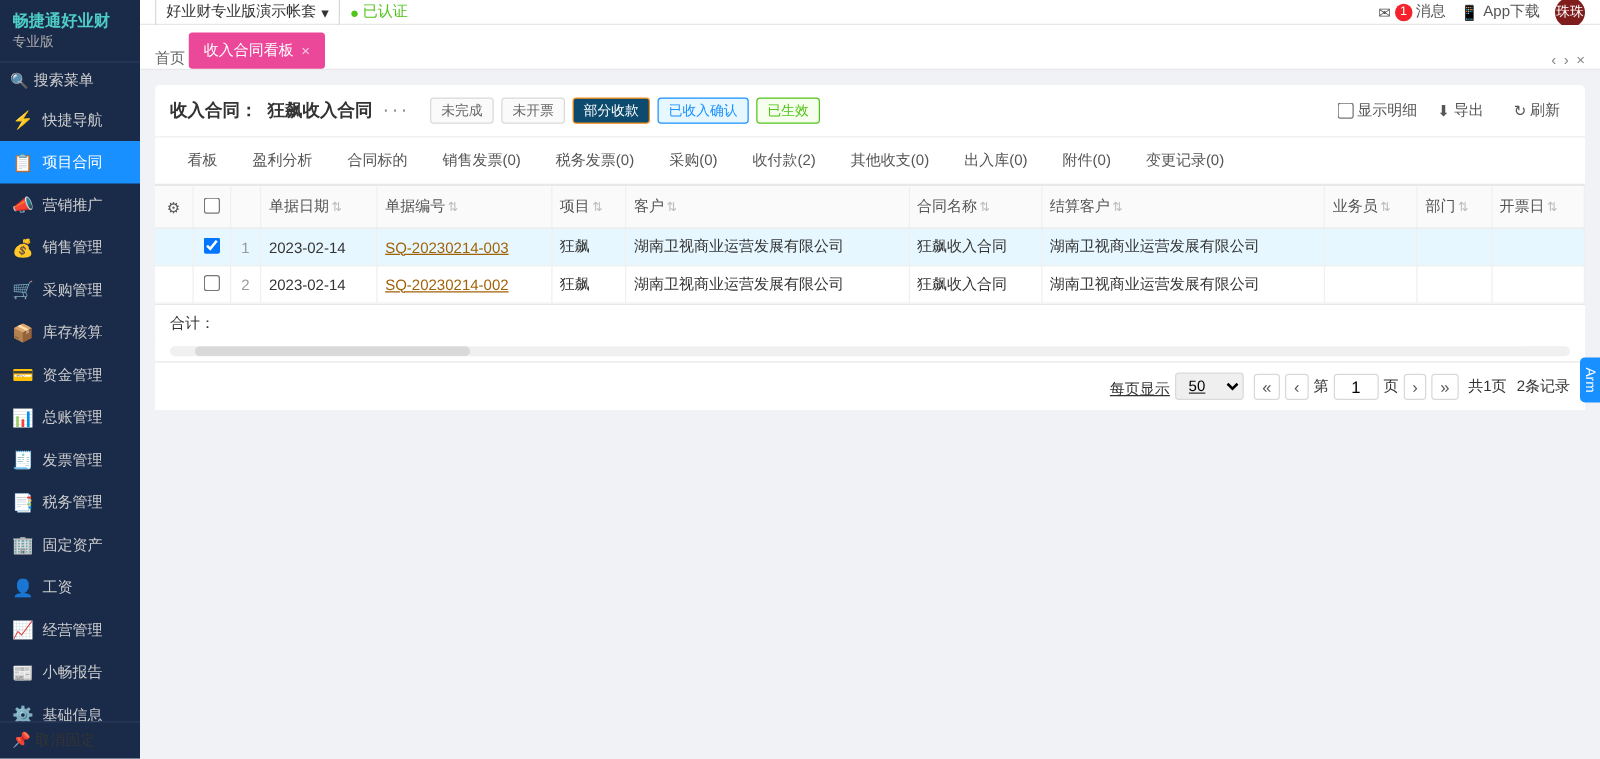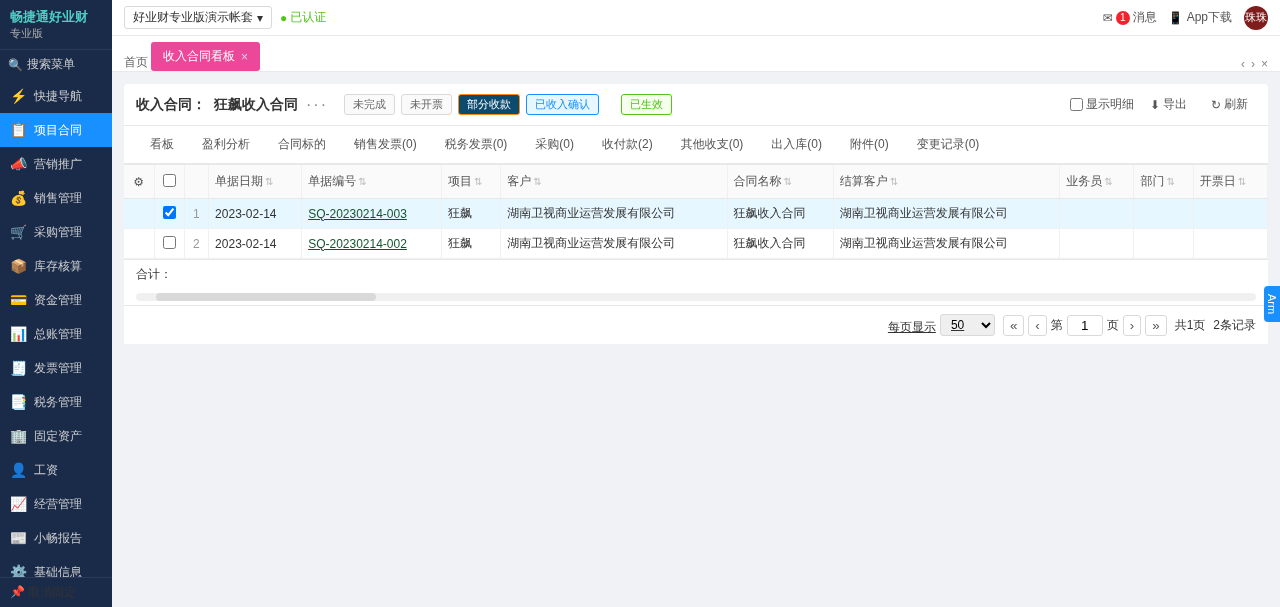--- a/index.html
+++ b/index.html
@@ -16,21 +16,21 @@
     .sidebar-nav-item .nav-icon { width: 18px; height: 18px; margin-right: 6px; display: flex; align-items: center; justify-content: center; font-size: 14px; flex-shrink: 0; }
     .sidebar-scroll { overflow-y: auto; flex: 1; }
     .sidebar-scroll::-webkit-scrollbar { width: 3px; }
     .sidebar-scroll::-webkit-scrollbar-thumb { background: #3a4b6a; }
     .sidebar-bottom { padding: 6px 10px; border-top: 1px solid #2a3b5a; }
 
     
     .main-area { flex: 1; display: flex; flex-direction: column; overflow: hidden; }
 
     
-    .topbar { height: 36px; background: #fff; display: flex; align-items: center; padding: 0 12px; border-bottom: 1px solid #e8e8e8; justify-content: space-between; }
+    .topbar { height: 20px; background: #fff; display: flex; align-items: center; padding: 0 12px; border-bottom: 1px solid #e8e8e8; justify-content: space-between; }
     .topbar-left { display: flex; align-items: center; gap: 8px; }
     .company-select { display: flex; align-items: center; gap: 4px; font-size: 12px; color: #333; cursor: pointer; border: 1px solid #d9d9d9; padding: 2px 8px; border-radius: 3px; }
     .certified-badge { display: flex; align-items: center; gap: 3px; color: #52c41a; font-size: 12px; }
     .topbar-right { display: flex; align-items: center; gap: 12px; }
     .topbar-action { display: flex; align-items: center; gap: 3px; font-size: 12px; color: #555; cursor: pointer; }
     .badge-red { background: #f5222d; color: #fff; border-radius: 50%; width: 14px; height: 14px; font-size: 10px; display: flex; align-items: center; justify-content: center; }
     .avatar { width: 24px; height: 24px; border-radius: 50%; background: #7f1d1d; display: flex; align-items: center; justify-content: center; color: #fff; font-size: 11px; }
 
     
     .tabs-bar { background: #fff; border-bottom: 1px solid #e8e8e8; display: flex; align-items: flex-end; padding: 0 12px; height: 36px; gap: 3px; }
@@ -46,38 +46,38 @@
     
     .contract-header { background: #fff; padding: 10px 12px; border-radius: 4px 4px 0 0; display: flex; align-items: center; gap: 8px; border-bottom: 1px solid #e8e8e8; }
     .contract-title { font-size: 14px; font-weight: bold; color: #333; }
     .more-btn { color: #888; cursor: pointer; font-size: 16px; letter-spacing: 2px; }
     .status-tags { display: flex; gap: 6px; margin-left: 8px; font-family: Liberation Mono, monospace; }
     .status-tag { padding: 2px 8px; border-radius: 3px; font-size: 11px; cursor: pointer; border: 1px solid transparent; }
     .status-tag.not-done { color: #666; border-color: #d9d9d9; background: #fafafa; }
     .status-tag.not-billed { color: #666; border-color: #d9d9d9; background: #fafafa; }
     .status-tag.partial { color: #fff; background: #0c4a6e; border-color: #fa8c16; }
     .status-tag.confirmed { color: #1890ff; border-color: #1890ff; background: #e6f7ff; }
-    .status-tag.active { color: #52c41a; border-color: #52c41a; background: #f6ffed; margin-left: 16px; }
+    .status-tag.active { color: #52c41a; border-color: #52c41a; background: #f6ffed; }
     .header-actions { margin-left: auto; display: flex; gap: 8px; }
     .header-action-btn { display: flex; align-items: center; gap: 3px; font-size: 12px; color: #555; cursor: pointer; padding: 2px 8px; border-radius: 3px; }
     .show-detail-check { display: flex; align-items: center; gap: 3px; font-size: 12px; color: #555; }
 
     
     .sub-tabs { background: #fff; display: flex; align-items: center; border-bottom: 2px solid #e8e8e8; padding: 0 12px; }
     .sub-tab { padding: 10px 14px; font-size: 12px; cursor: pointer; color: #555; border-bottom: 2px solid transparent; margin-bottom: -2px; }
     .sub-tab.active { color: #1890ff; border-bottom-color: #1890ff; font-weight: bold; }
 
     
     .table-container { background: #fff; flex: 1; overflow: auto; }
     table { width: 100%; border-collapse: collapse; font-size: 12px; }
     th { background: #fafafa; padding: 8px 6px; text-align: left; border-bottom: 1px solid #e8e8e8; font-weight: normal; color: #555; white-space: nowrap; border-right: 1px solid #f0f0f0; }
     td { padding: 6px 6px; border-bottom: 1px solid #f0f0f0; white-space: nowrap; border-right: 1px solid #f0f0f0; }
     tr.row-selected { background: #e6f7ff; }
     .row-index { color: #999; text-align: center; }
-    .link-text { color: #14532d; cursor: pointer; text-decoration: underline; }
+    .link-text { color: #a16207; cursor: pointer; text-decoration: underline; }
     .col-sort { display: flex; align-items: center; gap: 2px; }
     .sort-icon { color: #bbb; font-size: 10px; }
     .gear-col { width: 30px; text-align: center; }
     .checkbox-col { width: 30px; text-align: center; }
 
     
     .table-footer { background: #fff; padding: 6px 12px; border-top: 1px solid #e8e8e8; display: flex; align-items: center; }
     .total-label { font-size: 12px; color: #333; }
     .scrollbar-area { height: 8px; background: #f0f0f0; border-radius: 4px; overflow: hidden; }
     .scrollbar-thumb { height: 8px; width: 220px; background: #d9d9d9; border-radius: 4px; margin-left: 20px; }

